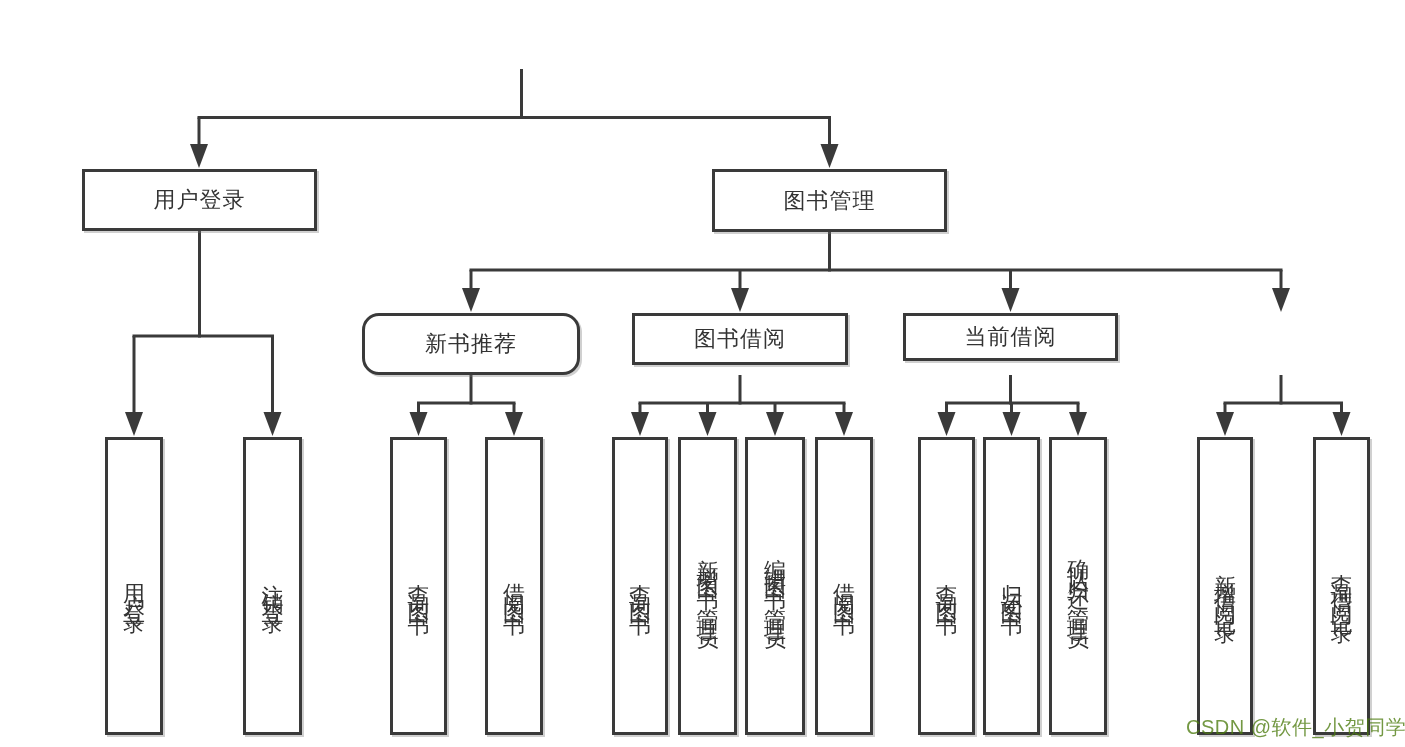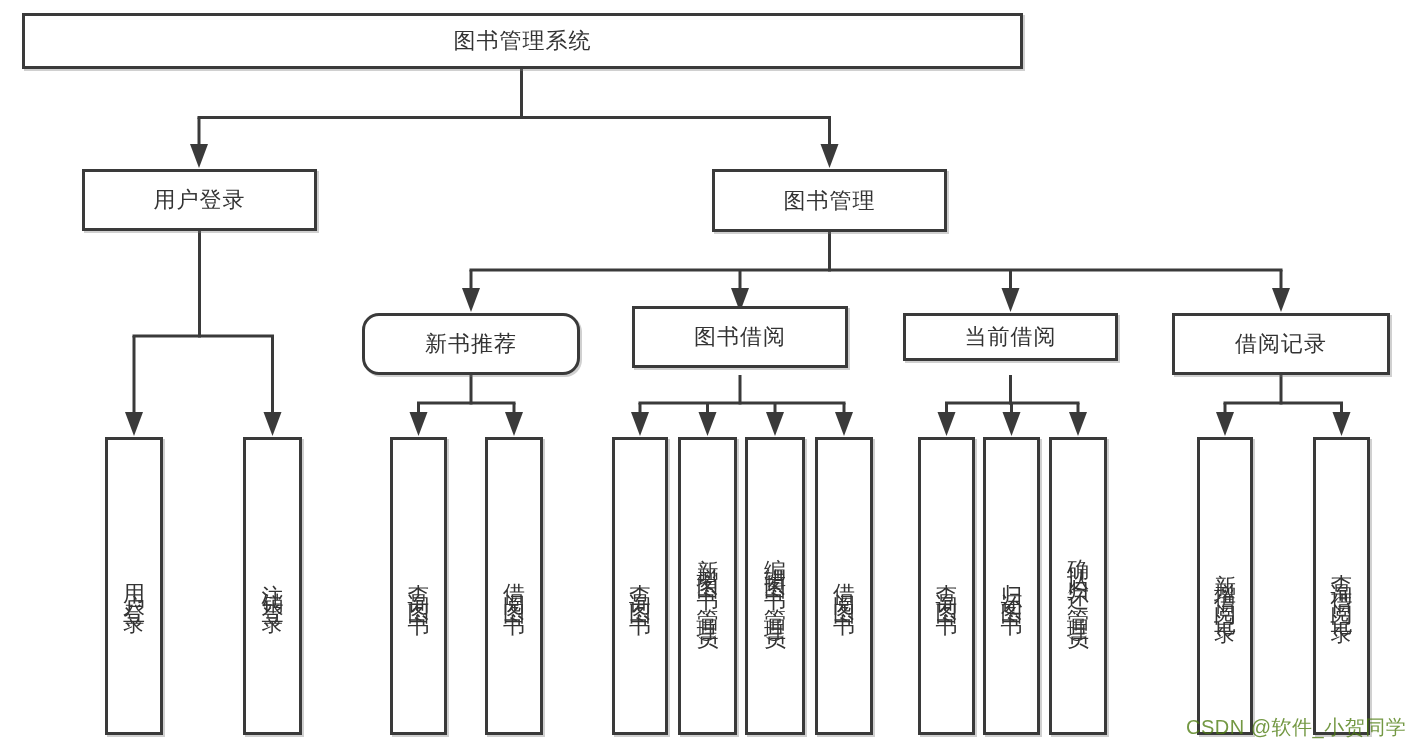--- a/index.html
+++ b/index.html
@@ -102,42 +102,36 @@
     <polygon points="1078,436 1069,412 1087,412" stroke="none"></polygon>
 
     <line x1="1281" y1="375" x2="1281" y2="404.5"></line>
     <line x1="1223.5" y1="403" x2="1343" y2="403"></line>
     <line x1="1225" y1="403" x2="1225" y2="418"></line>
     <line x1="1341.5" y1="403" x2="1341.5" y2="418"></line>
     <polygon points="1225,436 1216,412 1234,412" stroke="none"></polygon>
     <polygon points="1341.5,436 1332.5,412 1350.5,412" stroke="none"></polygon>
   </svg>
 
-  <div class="node hnode" style="left:22px; top:13px; width:1001px; height:56px;">
-    <span>图书管理系统</span>
-  </div>
 
   <div class="node hnode" style="left:82px; top:169px; width:235px; height:62px;">
     <span>用户登录</span>
   </div>
   <div class="node hnode" style="left:712px; top:169px; width:235px; height:63px;text-align:center;">
     <span>图书管理</span>
   </div>
 
   <div class="node hnode" style="left:362px; top:313px; width:218px; height:62px;border-radius:17px;">
     <span>新书推荐</span>
   </div>
-  <div class="node hnode" style="left:632px; top:306px; width:216px; height:62px;">
+  <div class="node hnode" style="left:632px; top:313px; width:216px; height:52px;">
     <span>图书借阅</span>
   </div>
   <div class="node hnode" style="left:903px; top:313px; width:215px; height:48px;">
     <span>当前借阅</span>
-  </div>
-  <div class="node hnode" style="left:1172px; top:313px; width:218px; height:62px;">
-    <span>借阅记录</span>
   </div>
 
   <div class="node vnode" style="left:105px; top:437px; width:58px; height:298px;">
     <span>用户登录</span>
   </div>
   <div class="node vnode" style="left:243px; top:437px; width:59px; height:298px;">
     <span>注销登录</span>
   </div>
 
   <div class="node vnode" style="left:390px; top:437px; width:57px; height:298px;">

